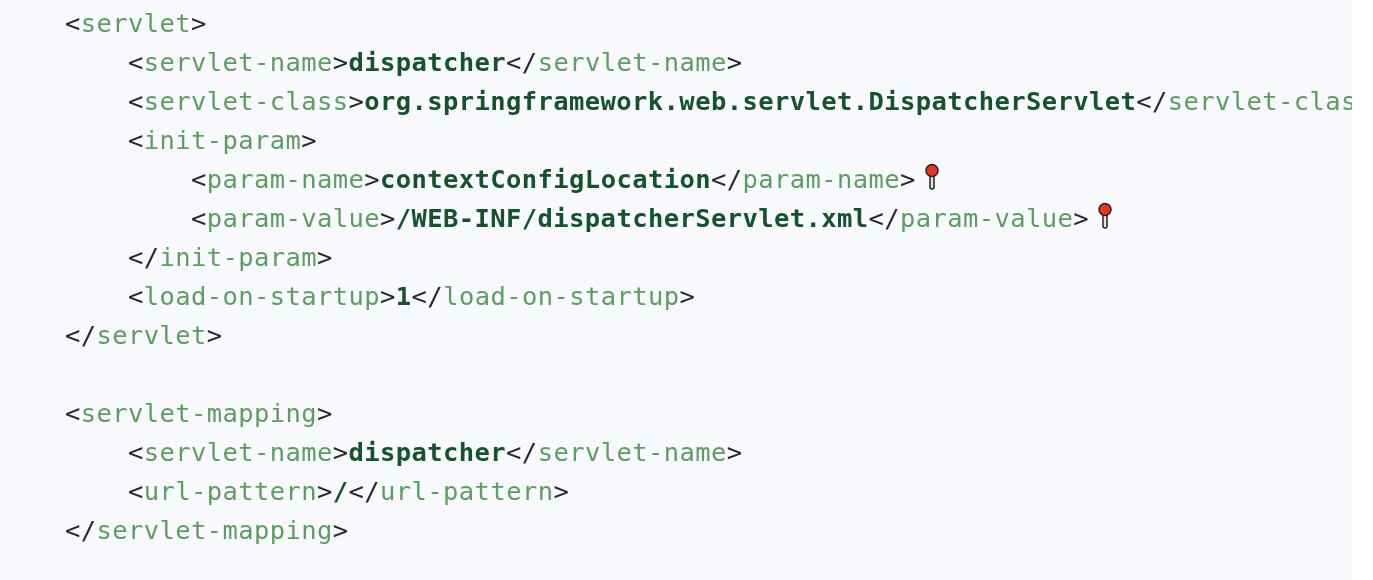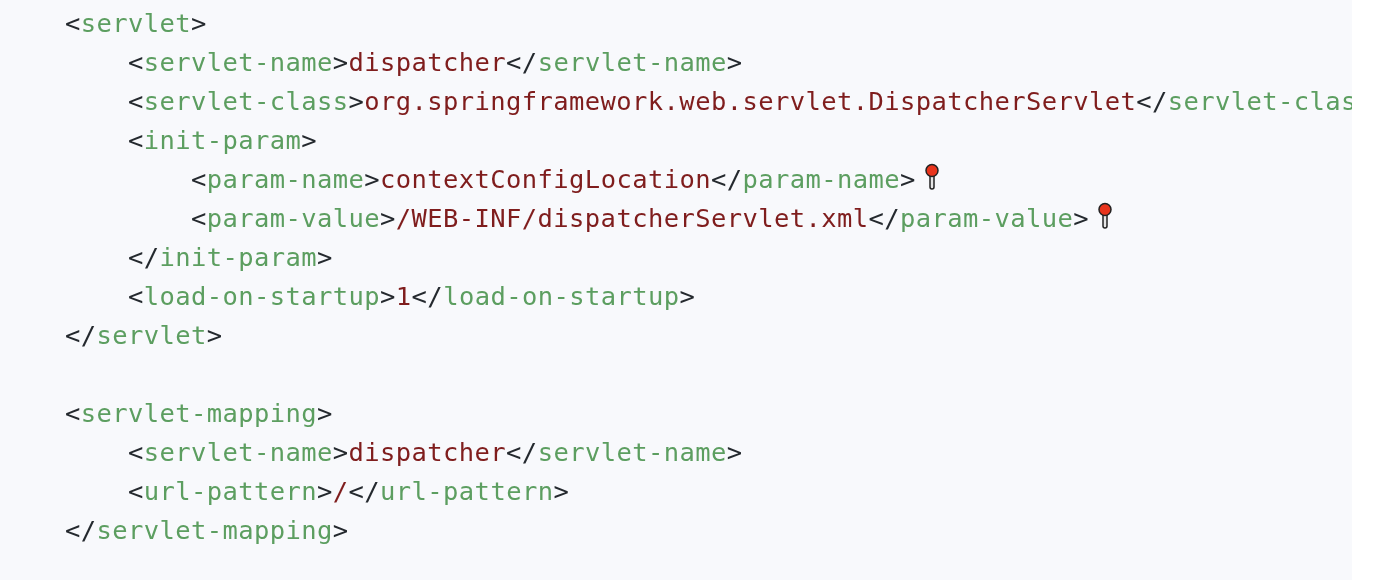--- a/index.html
+++ b/index.html
@@ -10,21 +10,21 @@
   }
   .code {
     position:absolute; left:65px; top:4px;
     font-family:"DejaVu Sans Mono", "Liberation Mono", monospace;
     font-size:25.5px; line-height:39px; letter-spacing:0.4px;
     color:#24292e; white-space:pre;
   }
   .line { height:39px; display:block; }
   .punct { color:#24292e; }
   .tag { color:#5c9e60; }
-  .text { color:#7f1d1d; }
+  .text { color:#14532d;font-weight:bold; }
   .pin { display:inline-block; width:16px; height:28px; vertical-align:-3px; margin-left:8px; }
 </style>
 </head>
 <body>
 
 <div class="code-block">
   <div class="code" id="code"><div class="line"><span></span><span class="punct">&lt;</span><span class="tag">servlet</span><span class="punct">&gt;</span></div><div class="line"><span>    </span><span class="punct">&lt;</span><span class="tag">servlet-name</span><span class="punct">&gt;</span><span class="text">dispatcher</span><span class="punct">&lt;/</span><span class="tag">servlet-name</span><span class="punct">&gt;</span></div><div class="line"><span>    </span><span class="punct">&lt;</span><span class="tag">servlet-class</span><span class="punct">&gt;</span><span class="text">org.springframework.web.servlet.DispatcherServlet</span><span class="punct">&lt;/</span><span class="tag">servlet-class</span></div><div class="line"><span>    </span><span class="punct">&lt;</span><span class="tag">init-param</span><span class="punct">&gt;</span></div><div class="line"><span>        </span><span class="punct">&lt;</span><span class="tag">param-name</span><span class="punct">&gt;</span><span class="text">contextConfigLocation</span><span class="punct">&lt;/</span><span class="tag">param-name</span><span class="punct">&gt;</span><svg class="pin" viewBox="0 0 16 28">
           <rect x="6" y="11" width="4" height="15" rx="2" fill="#e6e6e6" stroke="#222" stroke-width="1.5"></rect>
           <circle cx="8" cy="7.5" r="6" fill="#e8341c" stroke="#222" stroke-width="1.5"></circle>
         </svg></div><div class="line"><span>        </span><span class="punct">&lt;</span><span class="tag">param-value</span><span class="punct">&gt;</span><span class="text">/WEB-INF/dispatcherServlet.xml</span><span class="punct">&lt;/</span><span class="tag">param-value</span><span class="punct">&gt;</span><svg class="pin" viewBox="0 0 16 28">

